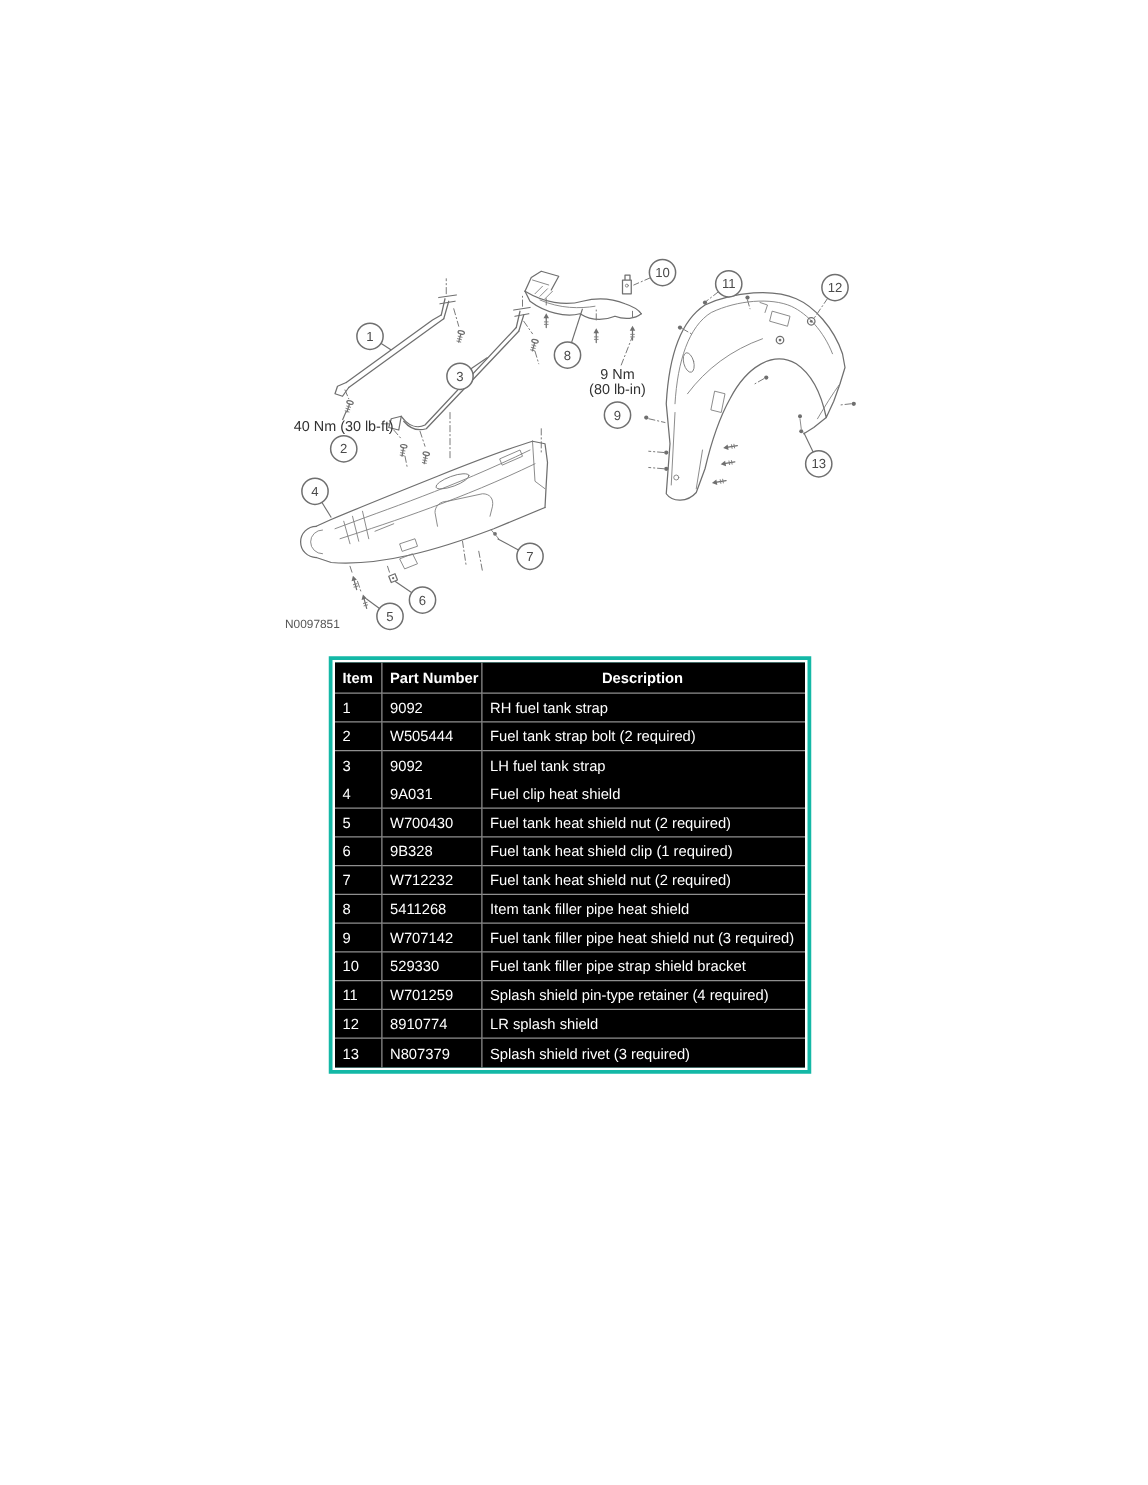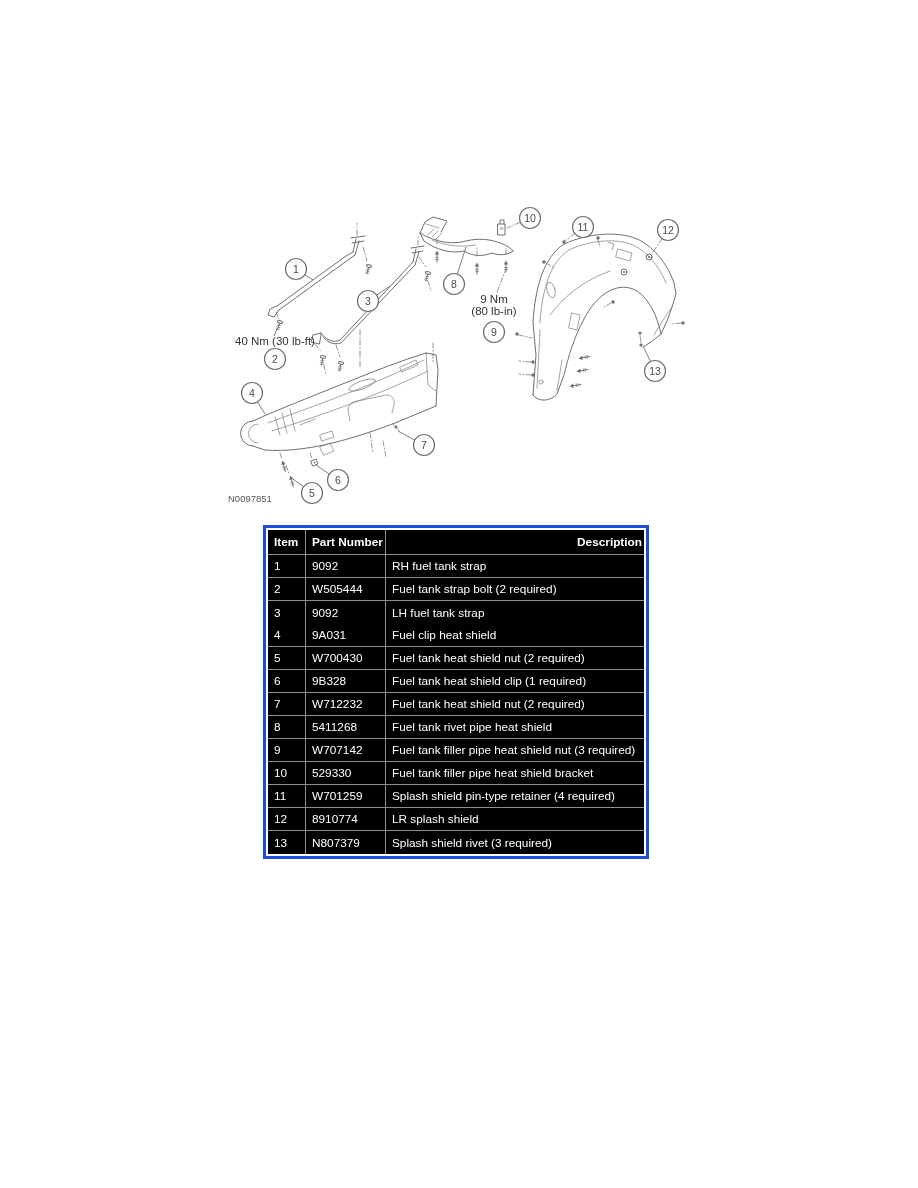--- a/index.html
+++ b/index.html
@@ -17,33 +17,33 @@
   .dd{fill:none;stroke:#7a7a7a;stroke-width:.8;stroke-linecap:round;stroke-dasharray:5 2.2 1 2.2;}
   .fl{fill:#6f6f6f;stroke:none;}
   .leader{fill:none;stroke:#6f6f6f;stroke-width:.9;}
   .callout-circle{fill:#ffffff;stroke:#6f6f6f;stroke-width:1.2;}
   .callout-num{font-size:10.5px;fill:#4a4a4a;text-anchor:middle;}
   .note{font-size:11.5px;fill:#323232;text-anchor:middle;}
   .dwg{font-size:9.5px;fill:#555555;}
 
   
   .table-block{position:absolute;left:263px;top:525px;}
-  .table-outer{background:#1d4ed8;padding:3px;}
+  .table-outer{background:#14b8a6;padding:3px;}
   .table-inner{border:2px solid #ffffff;background:#000;}
   table.parts-table{
     border-collapse:separate;border-spacing:0;table-layout:fixed;
     width:376px;background:#000;color:#ffffff;font-size:11.8px;
   }
   .parts-table th,.parts-table td{
     box-sizing:border-box;height:23px;padding:0 2px 0 6px;
     border-right:1px solid #8f8f8f;border-bottom:1px solid #8f8f8f;
     white-space:nowrap;overflow:hidden;text-align:left;vertical-align:middle;
   }
   .parts-table th{font-weight:bold;height:25px;}
-  .parts-table th.th-desc{text-align:right;padding-left:0;}
+  .parts-table th.th-desc{text-align:center;padding-left:0;}
   .parts-table th:last-child,.parts-table td:last-child{border-right:none;}
   .parts-table tbody tr:last-child td{border-bottom:none;}
   .parts-table tr.group-start td{border-bottom:none;}
 </style>
 </head>
 <body>
 
 <div class="page">
 
   <div class="figure">
@@ -269,31 +269,31 @@
                 <td>Fuel tank heat shield clip (1 required)</td>
               </tr>
               <tr>
                 <td>7</td>
                 <td>W712232</td>
                 <td>Fuel tank heat shield nut (2 required)</td>
               </tr>
               <tr>
                 <td>8</td>
                 <td>5411268</td>
-                <td>Fuel tank rivet pipe heat shield</td>
+                <td>Item tank filler pipe heat shield</td>
               </tr>
               <tr>
                 <td>9</td>
                 <td>W707142</td>
                 <td>Fuel tank filler pipe heat shield nut (3 required)</td>
               </tr>
               <tr>
                 <td>10</td>
                 <td>529330</td>
-                <td>Fuel tank filler pipe heat shield bracket</td>
+                <td>Fuel tank filler pipe strap shield bracket</td>
               </tr>
               <tr>
                 <td>11</td>
                 <td>W701259</td>
                 <td>Splash shield pin-type retainer (4 required)</td>
               </tr>
               <tr>
                 <td>12</td>
                 <td>8910774</td>
                 <td>LR splash shield</td>

